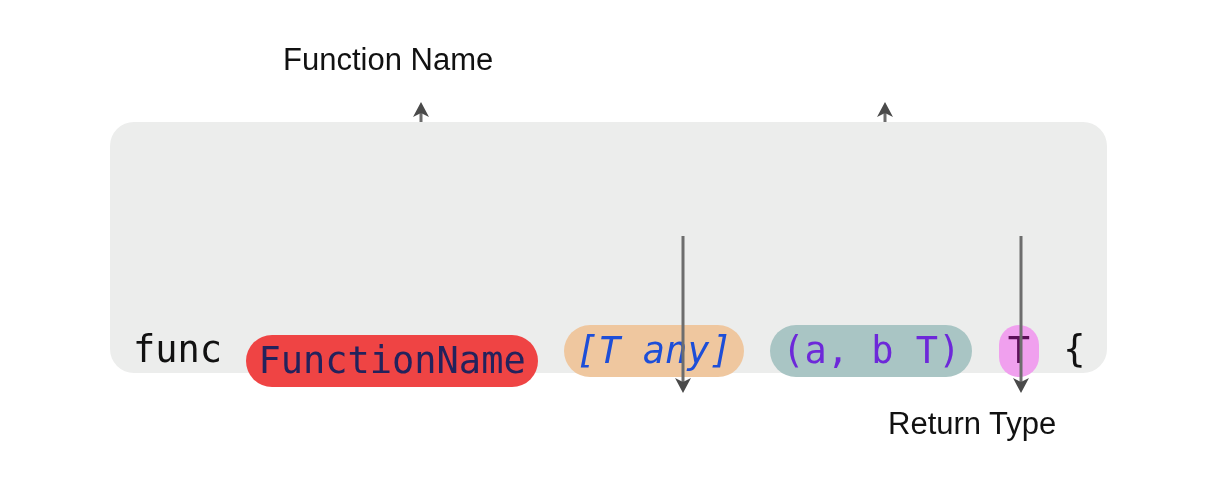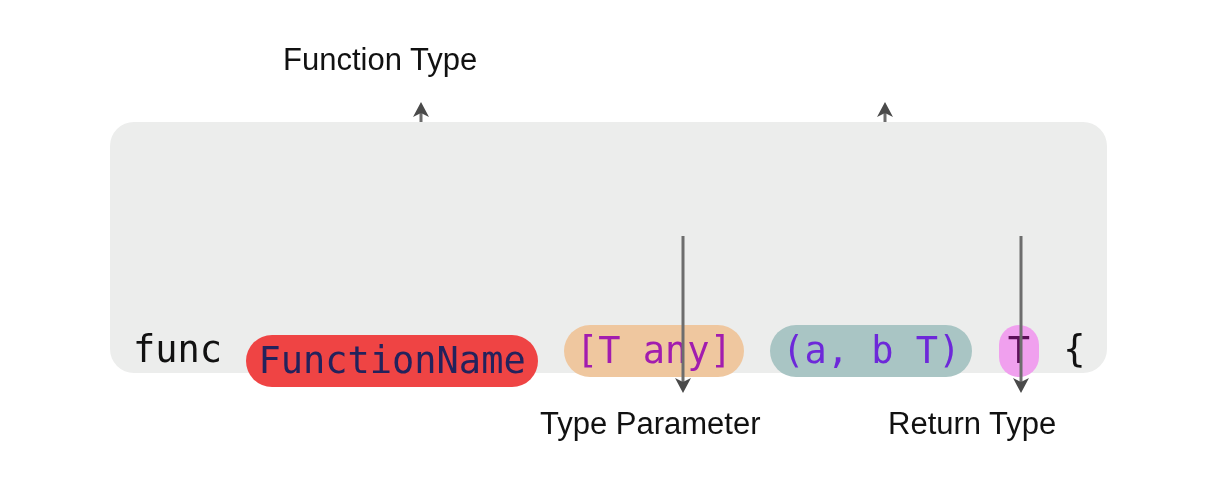--- a/index.html
+++ b/index.html
@@ -54,21 +54,21 @@
   .pill {
     display: inline-block;
     white-space: pre;
     border-radius: 28px;
     padding: 6px 12px;
     margin: 0 2px;
     line-height: 40px;
     vertical-align: middle;
   }
   .pill-name   { background: #ef4444; color: #23225c; margin-top: 20px; }
-  .pill-type   { background: #efc79f; color: #a21caf; }
+  .pill-type   { background: #efc79f; color: #1d4ed8; font-style: italic; }
   .pill-params { background: #a9c5c4; color: #6d28d9; }
   .pill-return { background: #f0a0ee; color: #5c0f59; padding: 6px 9px; }
 
   
   .label {
     position: absolute;
     font-family: "Liberation Sans", sans-serif;
     font-size: 31px;
     color: #111111;
     white-space: nowrap;
@@ -90,21 +90,21 @@
   }
   .arrow-head {
     fill: #4a4a4a;
   }
 </style>
 </head>
 <body>
 
 <div id="stage">
 
-  <div class="label" id="label-function-name">Function Type</div>
+  <div class="label" id="label-function-name">Function Name</div>
 
 
   <svg class="arrow-svg" style="left:400px; top:100px;" width="42" height="66">
     <line class="arrow-line" x1="21" y1="64" x2="21" y2="10"></line>
     <polygon class="arrow-head" points="21,2 13,17 21,13 29,17"></polygon>
   </svg>
 
   <svg class="arrow-svg" style="left:864px; top:100px;" width="42" height="66">
     <line class="arrow-line" x1="21" y1="64" x2="21" y2="10"></line>
     <polygon class="arrow-head" points="21,2 13,17 21,13 29,17"></polygon>
@@ -125,17 +125,16 @@
   <svg class="arrow-svg" style="left:662px; top:236px;" width="42" height="160">
     <line class="arrow-line" x1="21" y1="0" x2="21" y2="148"></line>
     <polygon class="arrow-head" points="21,157 13,142 21,146 29,142"></polygon>
   </svg>
 
   <svg class="arrow-svg" style="left:1000px; top:236px;" width="42" height="160">
     <line class="arrow-line" x1="21" y1="0" x2="21" y2="148"></line>
     <polygon class="arrow-head" points="21,157 13,142 21,146 29,142"></polygon>
   </svg>
 
-  <div class="label" id="label-type-parameter">Type Parameter</div>
 
   <div class="label" id="label-return-type">Return Type</div>
 
 </div>
 
 </body></html>

